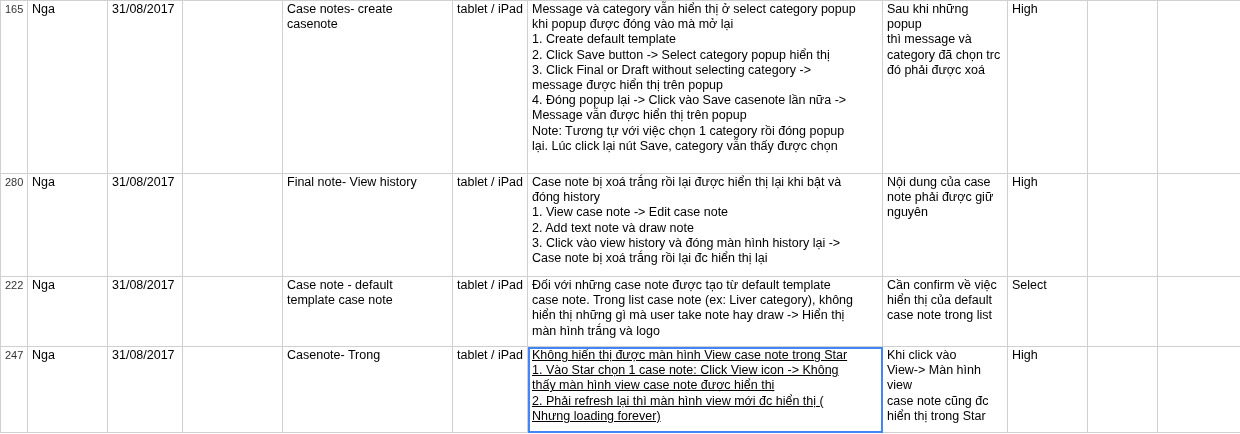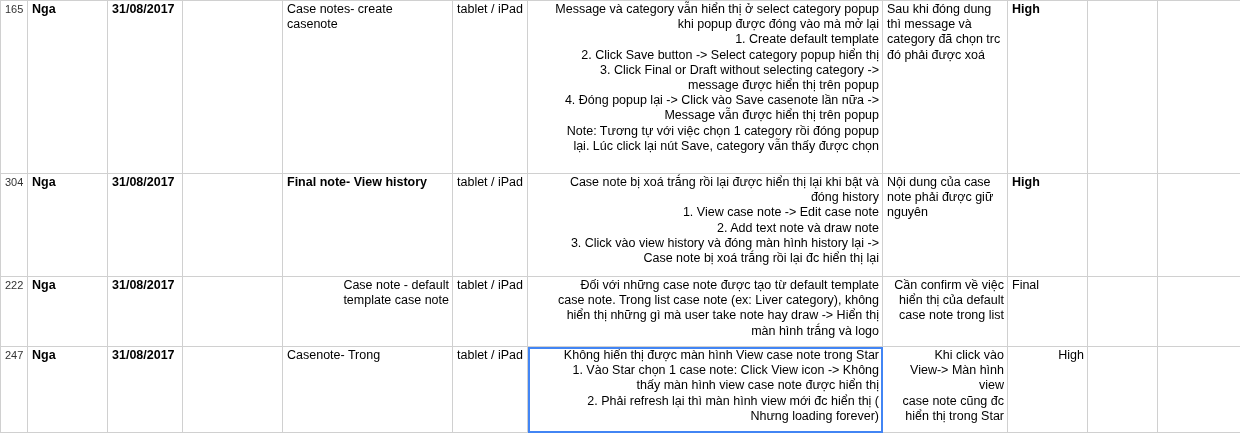--- a/index.html
+++ b/index.html
@@ -57,33 +57,32 @@
     font-size: 11px;
     vertical-align: middle;
   }
   td.idcell {
     background: #f1f1f1;
     vertical-align: middle;
     text-align: center;
   }
   .bottom {
     vertical-align: bottom;
-    font-weight: bold;
   }
   .top {
     vertical-align: top;
-    text-align: right;
   }
   .mid {
     vertical-align: middle;
     margin-left: 36px;
   }
   .selected-cell {
     outline: 2px solid #4285f4;
     outline-offset: -2px;
+    text-decoration: underline;
   }
   .blank {
     padding: 0;
   }
 </style>
 </head>
 <body>
 
 <div class="sheet">
   <table class="grid">
@@ -126,35 +125,35 @@
 1. Create default template
 2. Click Save button -&gt; Select category popup hiển thị
 3. Click Final or Draft without selecting category -&gt;
 message được hiển thị trên popup
 4. Đóng popup lại -&gt; Click vào Save casenote lần nữa -&gt;
 Message vẫn được hiển thị trên popup
 Note: Tương tự với việc chọn 1 category rồi đóng popup
 lại. Lúc click lại nút Save, category vẫn thấy được chọn</div>
         </td>
         <td class="mid">
-          <div class="cell">Sau khi đóng dung
+          <div class="cell">Sau khi những popup
 thì message và
 category đã chọn trc
 đó phải được xoá</div>
         </td>
         <td class="bottom">
           <div class="cell">High</div>
         </td>
         <td class="blank"></td>
         <td class="blank"></td>
       </tr>
 
       <tr style="height:103px">
         <td class="idcell">
-          <div class="cell rownum">304</div>
+          <div class="cell rownum">280</div>
         </td>
         <td class="bottom">
           <div class="cell">Nga</div>
         </td>
         <td class="bottom">
           <div class="cell">31/08/2017</div>
         </td>
         <td class="blank"></td>
         <td class="bottom">
           <div class="cell">Final note- View history</div>
@@ -205,21 +204,21 @@
 case note. Trong list case note (ex: Liver category), không
 hiển thị những gì mà user take note hay draw -&gt; Hiển thị
 màn hình trắng và logo</div>
         </td>
         <td class="top">
           <div class="cell">Cần confirm về việc
 hiển thị của default
 case note trong list</div>
         </td>
         <td class="mid">
-          <div class="cell">Final</div>
+          <div class="cell">Select</div>
         </td>
         <td class="blank"></td>
         <td class="blank"></td>
       </tr>
 
       <tr style="height:86px">
         <td class="idcell">
           <div class="cell rownum">247</div>
         </td>
         <td class="bottom">

